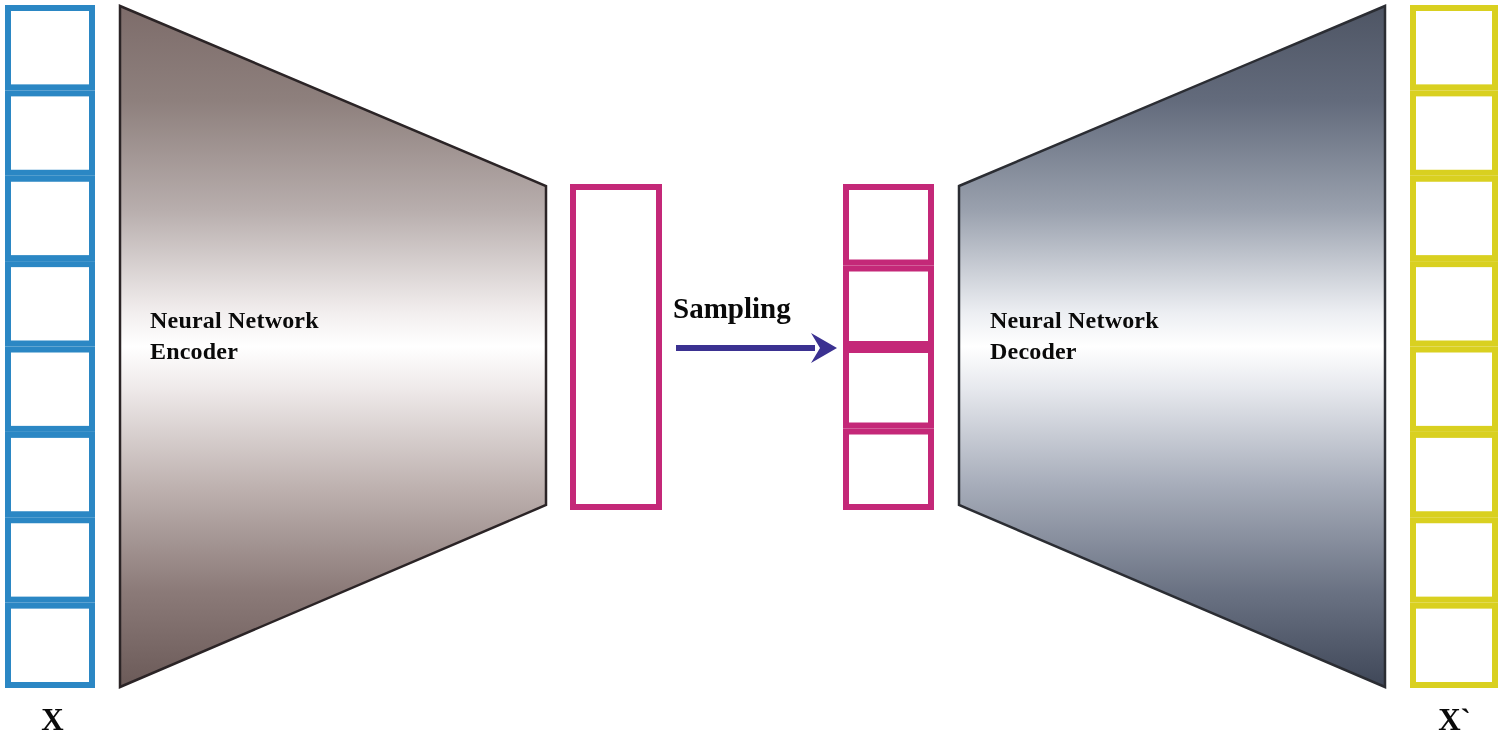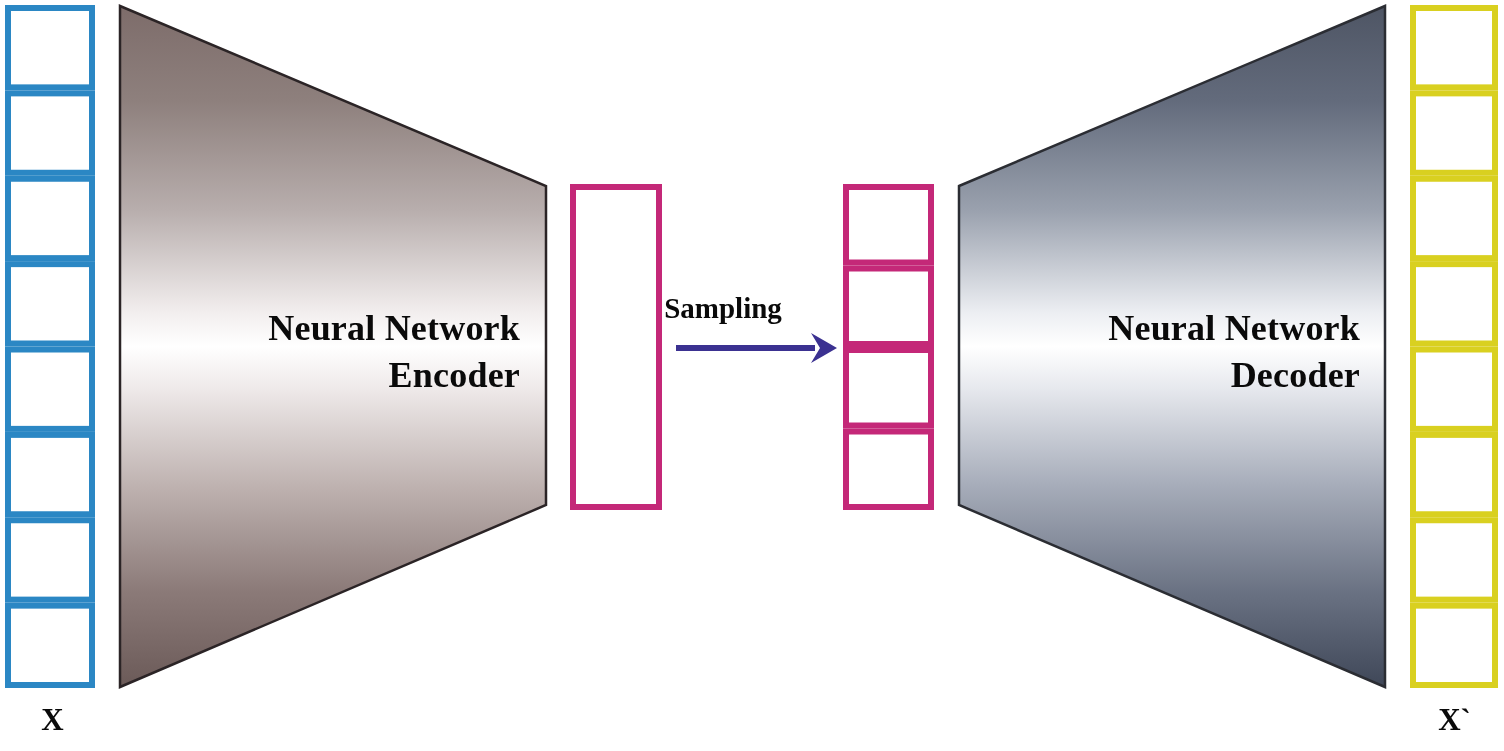--- a/index.html
+++ b/index.html
@@ -23,46 +23,45 @@
     position: absolute;
     left: 0;
     top: 0;
     width: 1504px;
     height: 751px;
   }
 
   
   .block-label {
     position: absolute;
-    text-align: right;
+    text-align: left;
     font-family: "Liberation Serif", serif;
     font-weight: bold;
     color: #0a0a0a;
     line-height: 1.30;
     letter-spacing: 0.2px;
-    font-size: 36px;
+    font-size: 24px;
     white-space: pre-line;
     pointer-events: none;
   }
   #encoder-label {
     left: 150px;
     top: 305px;
     width: 370px;
   }
   #decoder-label {
     left: 990px;
     top: 305px;
     width: 370px;
   }
   #sampling-label {
     position: absolute;
-    left: 608px;
+    left: 673px;
     top: 292px;
     width: 230px;
-    text-align: center;
     font-family: "Liberation Serif", serif;
     font-weight: bold;
     font-size: 29px;
     color: #0a0a0a;
   }
   .axis-label {
     position: absolute;
     font-family: "Liberation Serif", serif;
     font-weight: bold;
     font-size: 31px;

